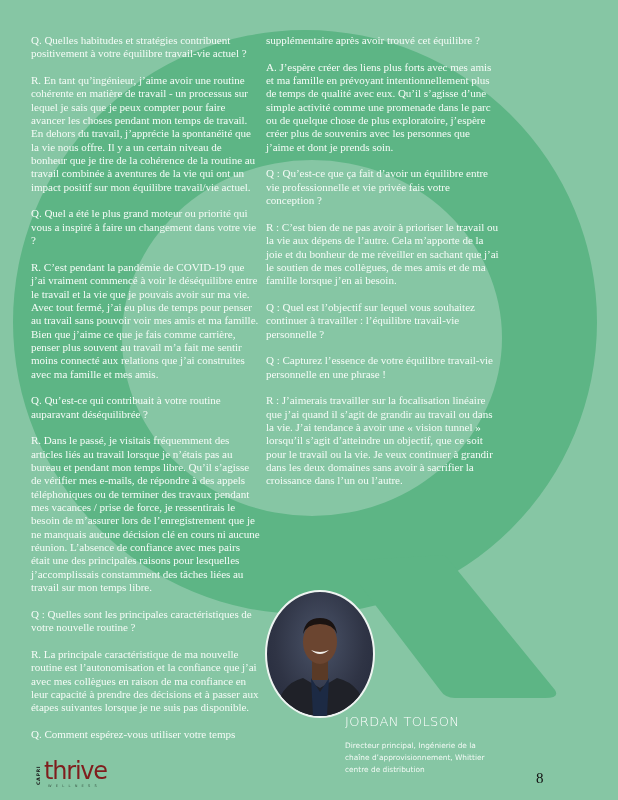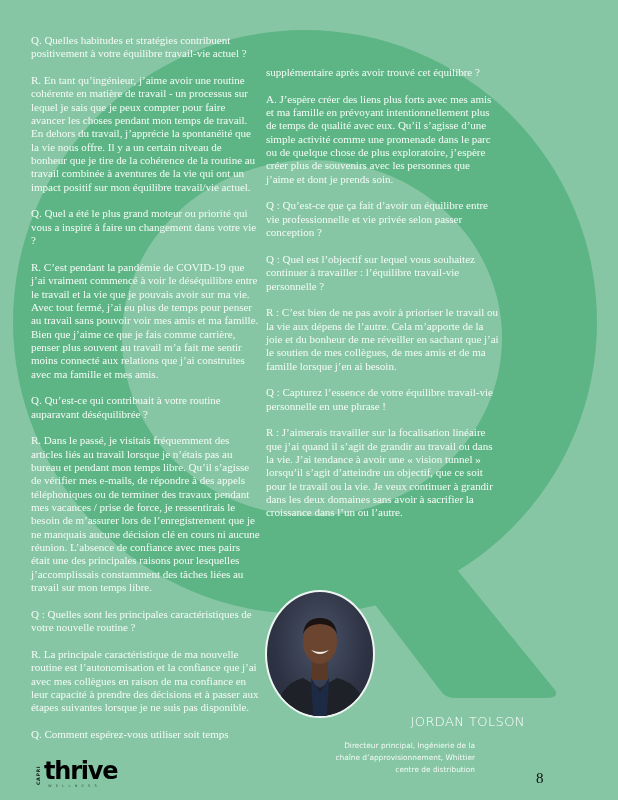--- a/index.html
+++ b/index.html
@@ -10,58 +10,58 @@
       font-family: "Liberation Serif", "DejaVu Serif", serif;
       color: #f4fbf6;
     }
     .bg-q { position: absolute; left: 0; top: 0; width: 618px; height: 800px; z-index: 0; }
     .col {
       position: absolute; top: 34px; z-index: 1;
       font-size: 11.1px; line-height: 13.35px;
       letter-spacing: -0.05px;
     }
     .col.left { left: 31px; width: 226px; }
-    .col.right { left: 266px; width: 230px; margin-top: 32px; }
+    .col.right { left: 266px; width: 230px; }
     .col p { margin: 0 0 13.35px 0; }
     .col.left { left: 31px; width: 228px; }
     .col.right { left: 266px; width: 232px; }
     
     .col.left { left: 31px; width: 229px; }
     .col.right { left: 266px; width: 234px; }
 
     .portrait {
       position: absolute; left: 265px; top: 590px; width: 110px; height: 126px;
       z-index: 2;
     }
     .portrait .frame {
       width: 106px; height: 124px; border-radius: 50%;
       border: 2px solid #eef4f1;
       overflow: hidden; position: relative;
       background: radial-gradient(ellipse at 50% 40%, #4a5368 0%, #2f3445 60%, #23283a 100%);
     }
-    .name-block { position: absolute; left: 325px; top: 714px; z-index: 2; width: 200px; text-align: right; }
+    .name-block { position: absolute; left: 345px; top: 714px; z-index: 2; width: 200px; }
     .name {
       font-family: "DejaVu Sans", sans-serif; font-weight: 300;
       font-size: 13px; letter-spacing: 0.4px; color: #ffffff; line-height: 16px;
     }
     .role {
       font-family: "DejaVu Sans", sans-serif; font-size: 7.4px; line-height: 11.8px;
       color: #f2faf5; margin-top: 10px; width: 150px;
     }
     .logo { position: absolute; left: 36px; top: 760px; z-index: 2; }
     .logo .capri {
       position: absolute; left: 0; top: 2px; width: 8px; height: 26px;
       writing-mode: vertical-rl; transform: rotate(180deg);
       font-family: "DejaVu Sans", sans-serif; font-size: 4.8px; font-weight: bold;
       letter-spacing: 0.6px; color: #1b1b1b; text-align: center;
     }
     .logo .thrive {
       position: absolute; left: 8px; top: -3px;
-      font-family: "DejaVu Sans", sans-serif; font-weight: bold;
-      font-size: 24px; letter-spacing: -1.2px; color: #000000;
+      font-family: "DejaVu Sans", sans-serif; font-weight: normal;
+      font-size: 24px; letter-spacing: -1.2px; color: #7f1d1d;
     }
     .logo .wellness {
       position: absolute; left: 12px; top: 24px; width: 70px;
       font-family: "DejaVu Sans", sans-serif; font-size: 3.6px; letter-spacing: 4.2px;
       color: #3b5a48;
     }
     .page-number {
       position: absolute; left: 536px; top: 770px; z-index: 2;
       font-family: "Liberation Serif", serif; font-size: 15px; color: #111;
     }
@@ -81,29 +81,29 @@
 
 <div class="col left">
   <p>Q. Quelles habitudes et stratégies contribuent positivement à votre équilibre travail-vie actuel ?</p>
   <p>R. En tant qu’ingénieur, j’aime avoir une routine cohérente en matière de travail - un processus sur lequel je sais que je peux compter pour faire avancer les choses pendant mon temps de travail. En dehors du travail, j’apprécie la spontanéité que la vie nous offre. Il y a un certain niveau de bonheur que je tire de la cohérence de la routine au travail combinée à aventures de la vie qui ont un impact positif sur mon équilibre travail/vie actuel.</p>
   <p>Q. Quel a été le plus grand moteur ou priorité qui vous a inspiré à faire un changement dans votre vie ?</p>
   <p>R. C’est pendant la pandémie de COVID-19 que j’ai vraiment commencé à voir le déséquilibre entre le travail et la vie que je pouvais avoir sur ma vie. Avec tout fermé, j’ai eu plus de temps pour penser au travail sans pouvoir voir mes amis et ma famille. Bien que j’aime ce que je fais comme carrière, penser plus souvent au travail m’a fait me sentir moins connecté aux relations que j’ai construites avec ma famille et mes amis.</p>
   <p>Q. Qu’est-ce qui contribuait à votre routine auparavant déséquilibrée ?</p>
   <p>R. Dans le passé, je visitais fréquemment des articles liés au travail lorsque je n’étais pas au bureau et pendant mon temps libre. Qu’il s’agisse de vérifier mes e-mails, de répondre à des appels téléphoniques ou de terminer des travaux pendant mes vacances / prise de force, je ressentirais le besoin de m’assurer lors de l’enregistrement que je ne manquais aucune décision clé en cours ni aucune réunion. L’absence de confiance avec mes pairs était une des principales raisons pour lesquelles j’accomplissais constamment des tâches liées au travail sur mon temps libre.</p>
   <p>Q : Quelles sont les principales caractéristiques de votre nouvelle routine ?</p>
   <p>R. La principale caractéristique de ma nouvelle routine est l’autonomisation et la confiance que j’ai avec mes collègues en raison de ma confiance en leur capacité à prendre des décisions et à passer aux étapes suivantes lorsque je ne suis pas disponible.</p>
-  <p>Q. Comment espérez-vous utiliser soit temps</p>
+  <p>Q. Comment espérez-vous utiliser votre temps</p>
 </div>
 
 <div class="col right">
   <p>supplémentaire après avoir trouvé cet équilibre ?</p>
   <p>A. J’espère créer des liens plus forts avec mes amis et ma famille en prévoyant intentionnellement plus de temps de qualité avec eux. Qu’il s’agisse d’une simple activité comme une promenade dans le parc ou de quelque chose de plus exploratoire, j’espère créer plus de souvenirs avec les personnes que j’aime et dont je prends soin.</p>
-  <p>Q : Qu’est-ce que ça fait d’avoir un équilibre entre vie professionnelle et vie privée selon passer conception ?</p>
+  <p>Q : Qu’est-ce que ça fait d’avoir un équilibre entre vie professionnelle et vie privée fais votre conception ?</p>
+  <p>R : C’est bien de ne pas avoir à prioriser le travail ou la vie aux dépens de l’autre. Cela m’apporte de la joie et du bonheur de me réveiller en sachant que j’ai le soutien de mes collègues, de mes amis et de ma famille lorsque j’en ai besoin.</p>
   <p>Q : Quel est l’objectif sur lequel vous souhaitez continuer à travailler : l’équilibre travail-vie personnelle ?</p>
-  <p>R : C’est bien de ne pas avoir à prioriser le travail ou la vie aux dépens de l’autre. Cela m’apporte de la joie et du bonheur de me réveiller en sachant que j’ai le soutien de mes collègues, de mes amis et de ma famille lorsque j’en ai besoin.</p>
   <p>Q : Capturez l’essence de votre équilibre travail-vie personnelle en une phrase !</p>
   <p>R : J’aimerais travailler sur la focalisation linéaire que j’ai quand il s’agit de grandir au travail ou dans la vie. J’ai tendance à avoir une « vision tunnel » lorsqu’il s’agit d’atteindre un objectif, que ce soit pour le travail ou la vie. Je veux continuer à grandir dans les deux domaines sans avoir à sacrifier la croissance dans l’un ou l’autre.</p>
 </div>
 
 <div class="portrait">
   <div class="frame">
     <svg width="106" height="124" viewBox="0 0 106 124" xmlns="http://www.w3.org/2000/svg">
       <path d="M 8 124 Q 12 92 36 86 L 53 96 L 70 86 Q 96 92 100 124 Z" fill="#1f2128"></path>
       <path d="M 44 86 L 53 100 L 62 86 L 60 124 L 46 124 Z" fill="#1c2a44"></path>
       <rect x="45" y="68" width="16" height="20" fill="#5a3a26"></rect>

